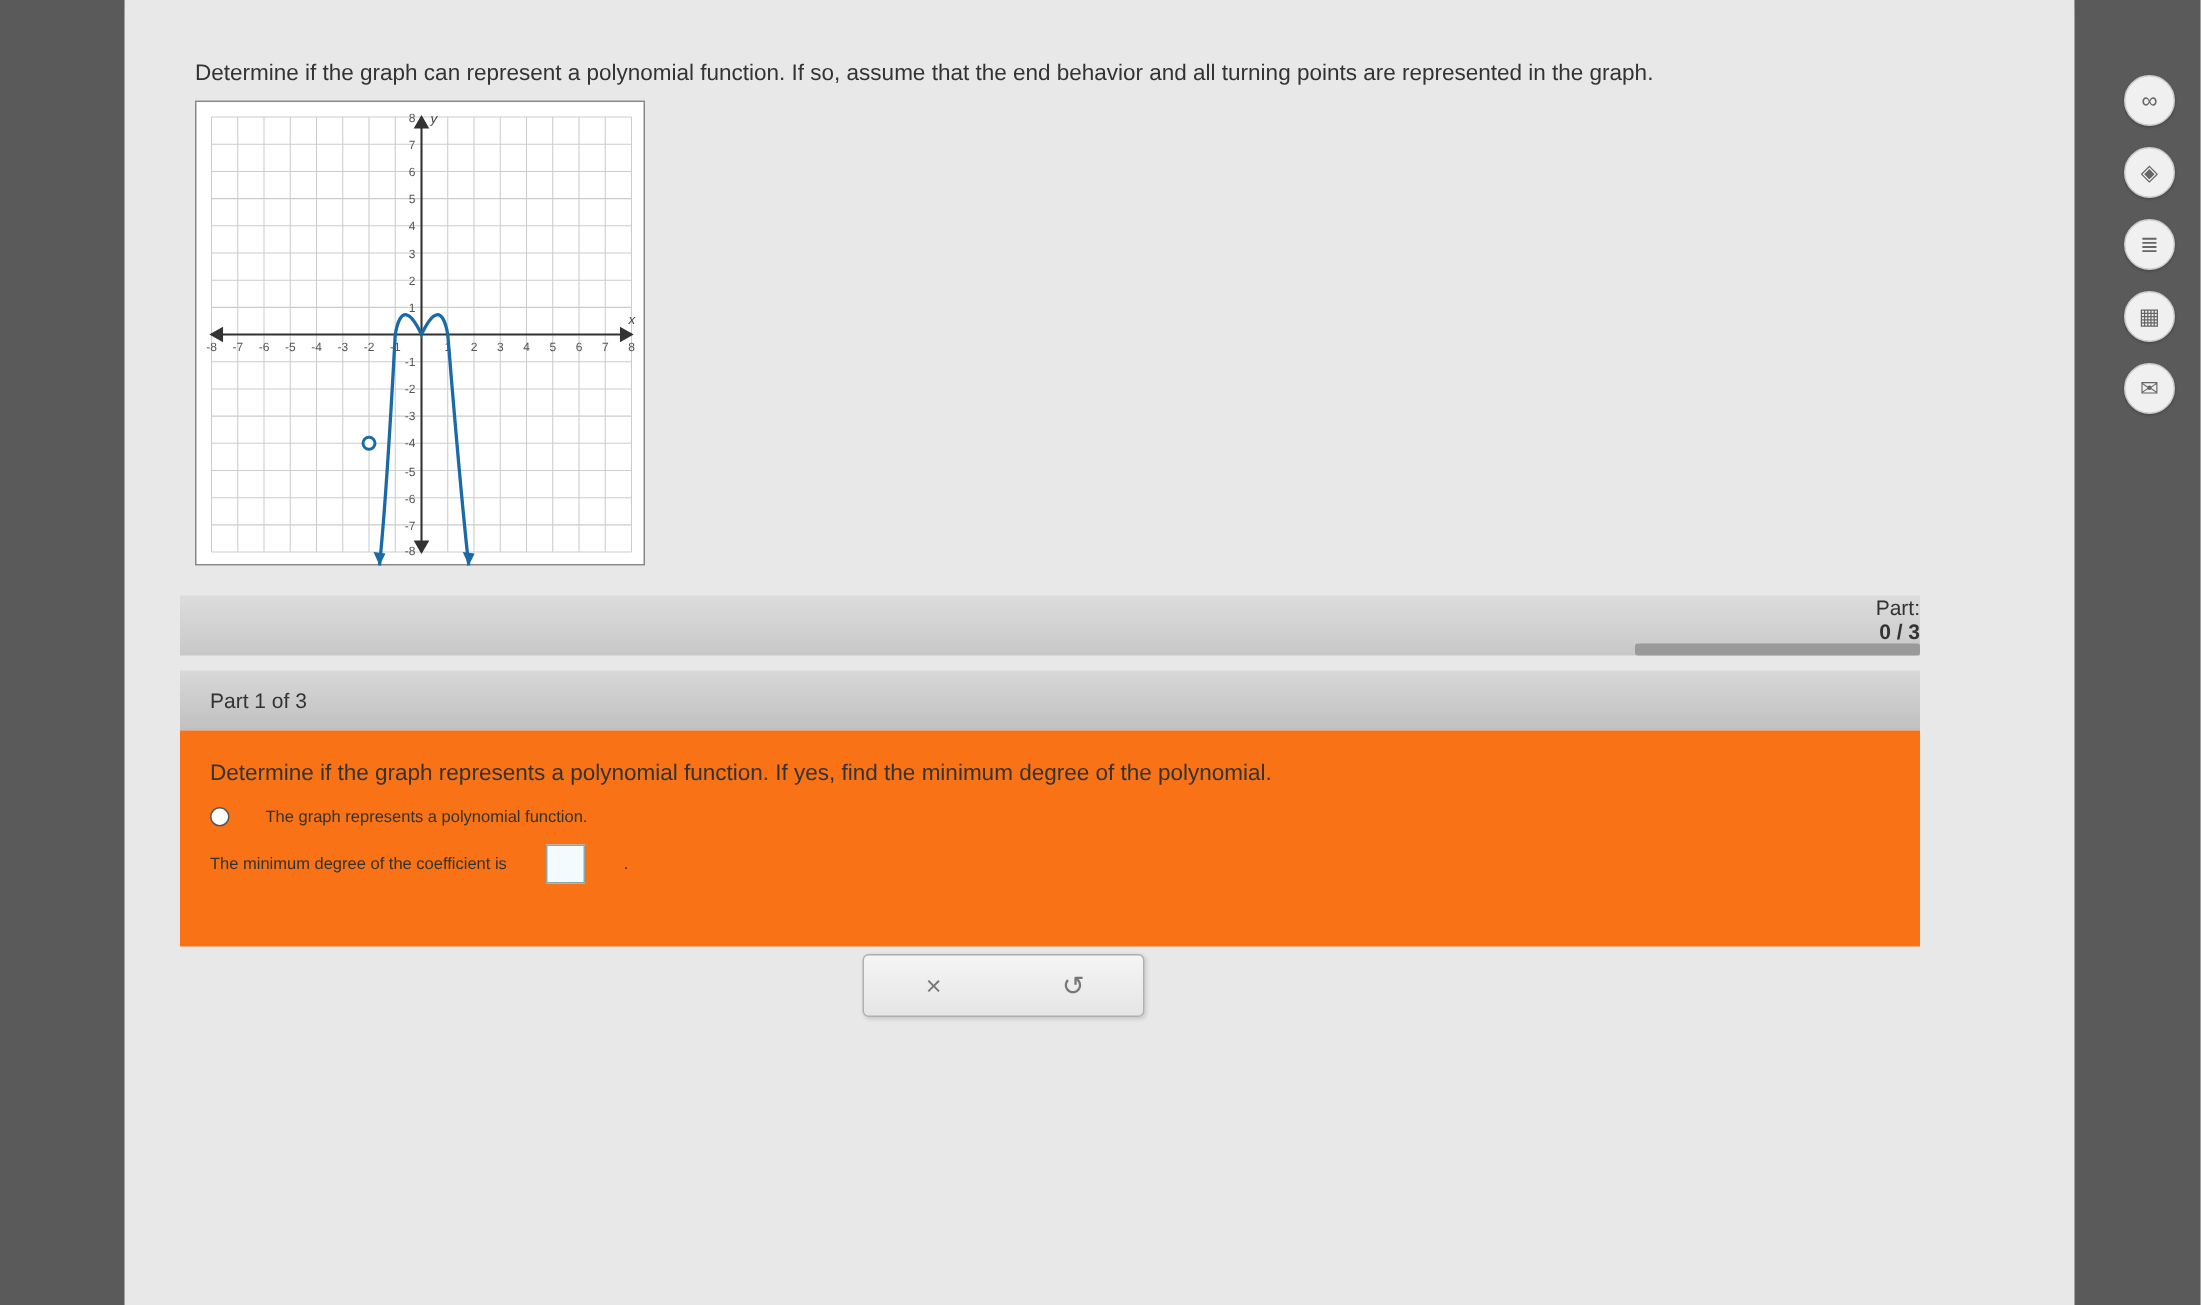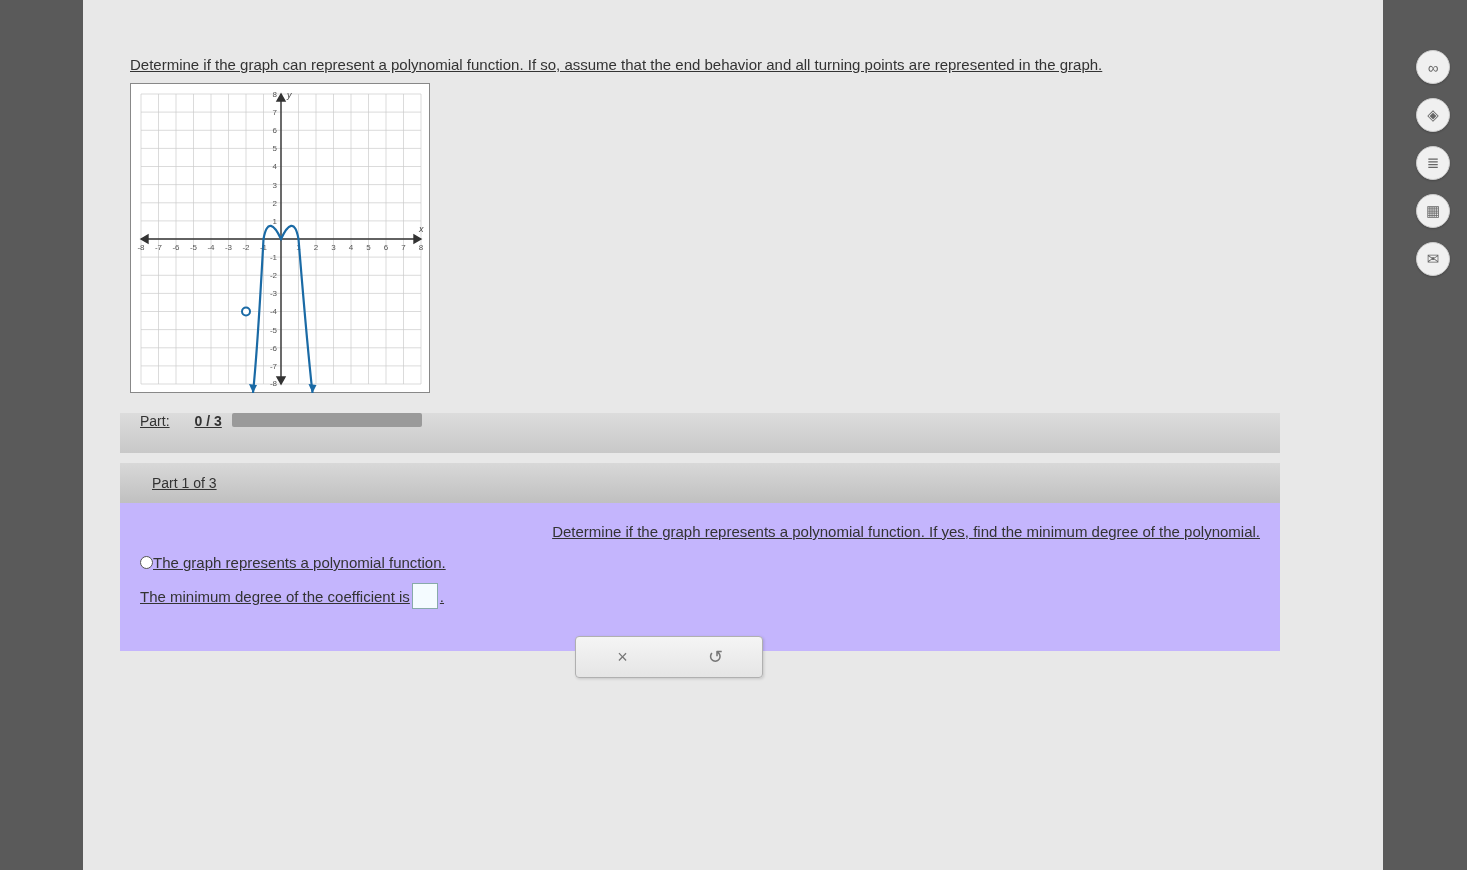--- a/index.html
+++ b/index.html
@@ -7,52 +7,52 @@
   body { background: #5a5a5a; position: relative; }
   .page-wrap {
     position: absolute; left: 83px; top: 0; width: 1300px; height: 870px;
     background: #e8e8e8;
   }
   .top-shade {
     position: absolute; left: 83px; top: 0; width: 1300px; height: 8px;
     background: linear-gradient(to bottom, #333, #5a5a5a);
   }
   .content {
-    position: absolute; left: 120px; top: 36px; width: 1160px;
-    color: #333; font-size: 15px; text-decoration: underline;
+    position: absolute; left: 120px; top: 20px; width: 1160px;
+    color: #333; font-size: 15px;
   }
   .prompt-text { margin: 20px 0 10px 10px; color: #333; }
   .graph-box {
     margin: 10px 0 10px 10px;
     width: 300px; height: 310px; border: 1px solid #888;
     background: #fff; position: relative;
   }
   .sub-q { margin: 8px 0 8px 0; padding-left: 0; color: #333; font-size: 15px; }
   .progress-bar {
     margin-top: 20px; height: 40px; width: 100%;
     background: linear-gradient(to bottom, #dcdcdc, #c8c8c8);
-    display: flex; align-items: flex-start; padding-left: 20px;
-    font-size: 14px; color: #333;
+    display: flex; align-items: flex-end; padding-left: 20px;
+    font-size: 14px; color: #333; flex-direction: column;
   }
   .progress-bar b { font-weight: bold; margin-left: 25px; }
   .progress-track {
     margin-left: 10px; width: 190px; height: 14px;
     background: #9a9a9a; border-radius: 2px;
   }
   .part-header {
     margin-top: 10px; height: 40px; width: 100%;
     background: linear-gradient(to bottom, #d8d8d8, #c0c0c0);
-    display: flex; align-items: center; padding-left: 32px;
+    display: flex; align-items: center; padding-left: 20px;
     font-size: 14px; color: #333;
   }
   .part-body {
-    padding: 20px 20px 30px 20px; background: #c4b5fd; text-align: right;
+    padding: 20px 20px 30px 20px; background: #f97316;
   }
   .part-body p { margin-bottom: 14px; font-size: 15px; color: #333; }
-  .radio-row { display: flex; align-items: center; gap: 0; margin-bottom: 12px; font-size: 15px; color: #333;}
+  .radio-row { display: flex; align-items: center; gap: 24px; margin-bottom: 12px; font-size: 11px; color: #333;}
   .radio { width: 13px; height: 13px; border: 1px solid #555; border-radius: 50%; background: #fff; display: inline-block; }
   .indented { margin-left: 0; }
   .answer-box {
     display: inline-block; width: 26px; height: 26px;
     border: 1px solid #8aa; background: #f4fbff;
     vertical-align: middle; margin: 0 2px;
   }
   .toolbox {
     position: absolute; left: 575px; top: 636px;
     width: 188px; height: 42px;

